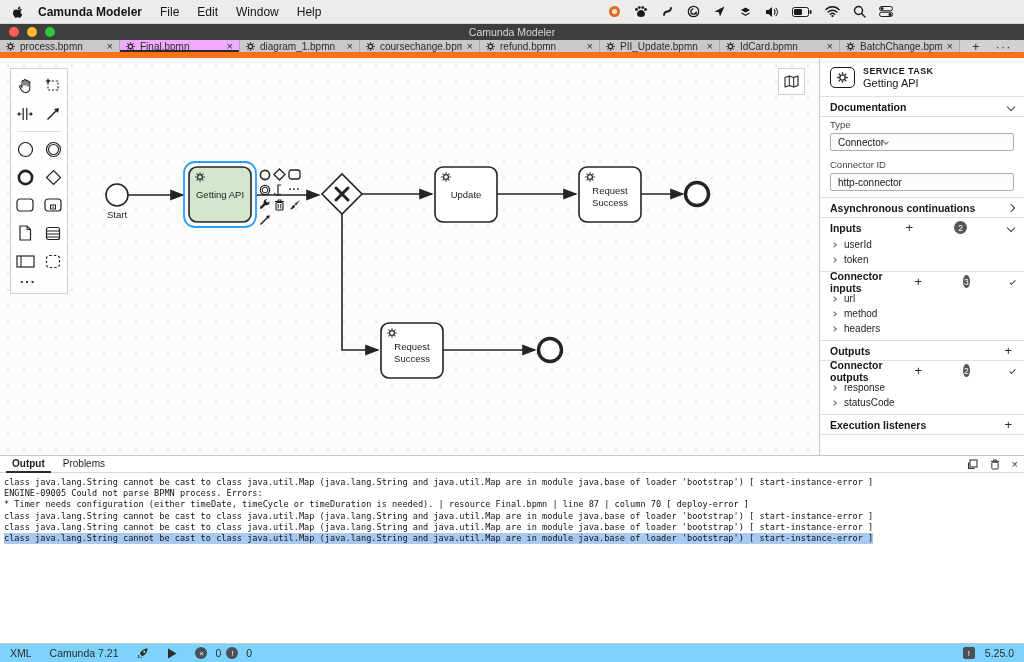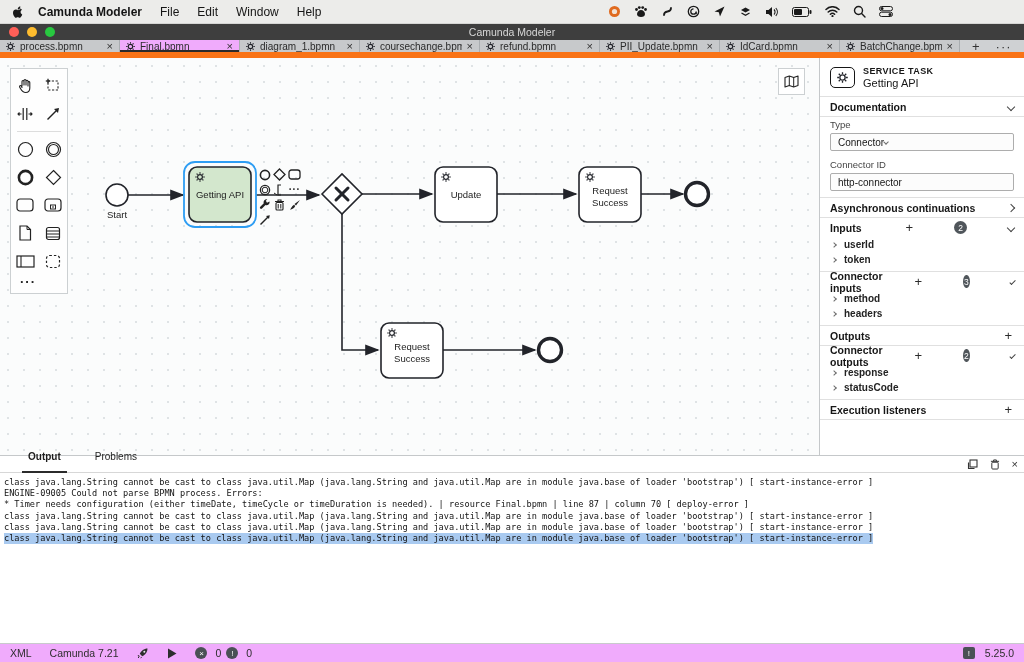--- a/index.html
+++ b/index.html
@@ -78,39 +78,39 @@
     font-size:8.5px; display:flex; align-items:center; justify-content:center; margin-right:9px; }
   .mod-dot { color:#3a3a3a; font-size:7px; margin-right:10px; }
   .pfield { padding:2px 10px 6px; }
   .pfield .flabel { font-size:9.5px; color:#454545; margin-bottom:3px; }
   .fselect, .finput { width:100%; height:18px; border:1px solid #adadad; border-radius:2px;
     background:#fcfcfc; font-size:10px; color:#161616; display:flex; align-items:center;
     padding:0 7px; font-family:"Liberation Sans", sans-serif; }
   .fselect { }
   .pitem { display:flex; align-items:center; gap:8px; height:15px; padding:0 10px 0 12px;
     font-size:10px; color:#232323; }
-  .plist { padding-bottom:4px;font-weight:bold; }
+  .plist { padding-bottom:4px; }
 
   
   .bottom-panel { height:188px; border-top:1px solid #c5c8ca; background:#fff; }
   .bp-header { height:17px; display:flex; align-items:flex-end; padding:0 6px;
     border-bottom:1px solid #d7d7d7; }
-  .bp-tab { font-size:10px; color:#1d1d1d; padding:2px 6px 10px; margin-right:6px; position:relative;margin-left:16px; }
+  .bp-tab { font-size:10px; color:#1d1d1d; padding:2px 6px 3px; margin-right:6px; position:relative; }
   .bp-tab.active { font-weight:bold; }
   .bp-tab.active::after { content:""; position:absolute; left:0; right:0; bottom:-1px;
     height:2px; background:#2b2b2b; }
   .bp-actions { margin-left:auto; display:flex; align-items:center; gap:12px; padding-bottom:2px; }
   .bp-actions .x { font-size:11px; color:#333; }
   .bp-log { font-family:"DejaVu Sans Mono", monospace; font-size:8.6px; line-height:11.2px;
     color:#141414; padding:4px 16px 0 4px; white-space:nowrap; }
   .bp-log .line span { display:inline-block; }
   .bp-log .line.selected span { background:#a9caf0; }
 
   
-  .statusbar { height:19px; background:#f0abfc; border-top:1px solid #c8cacc;
+  .statusbar { height:19px; background:#7dd3fc; border-top:1px solid #c8cacc;
     display:flex; align-items:center; font-size:10.5px; color:#2d2d2d; padding:0 10px; }
   .sb-item { margin-right:18px; display:flex; align-items:center; gap:5px; }
   .sb-count { margin-left:3px; }
   .sb-spacer { flex:1; }
   .sb-version { margin-left:10px;text-align:right; }
   .round-badge { width:12px; height:12px; border-radius:50%; background:#4a5055; color:#fff;
     font-size:8px; display:flex; align-items:center; justify-content:center; }
   .sq-badge { width:12px; height:12px; border-radius:2px; background:#4a5055; color:#fff;
     font-size:8px; display:flex; align-items:center; justify-content:center; }
 </style>
@@ -552,20 +552,24 @@
     <div class="pgroup">
       <div class="pgroup-head">
         <span class="glabel">Connector inputs</span>
         <span class="plus">+</span>
         <span class="badge">3</span>
         <span class="chev"></span>
       </div>
       <div class="plist">
         <div class="pitem">
             <span class="chev right small"></span>
+            <span>url</span>
+          </div>
+        <div class="pitem">
+            <span class="chev right small"></span>
             <span>method</span>
           </div>
         <div class="pitem">
             <span class="chev right small"></span>
             <span>headers</span>
           </div>
       </div>
     </div>
 
     <div class="pgroup">

